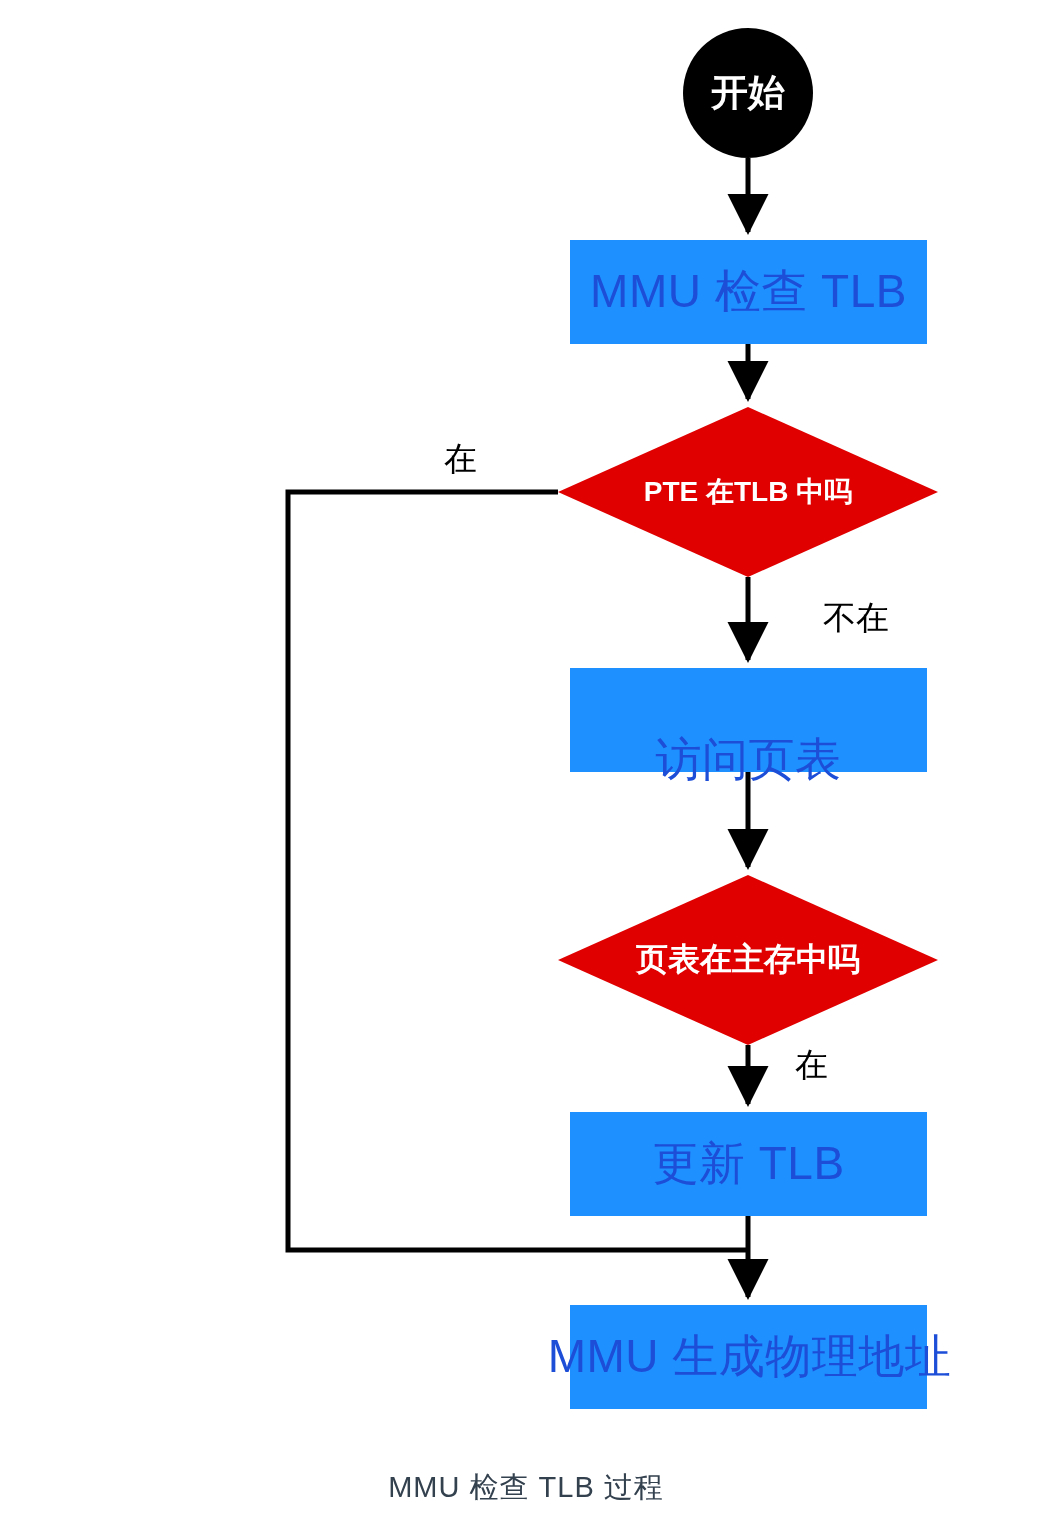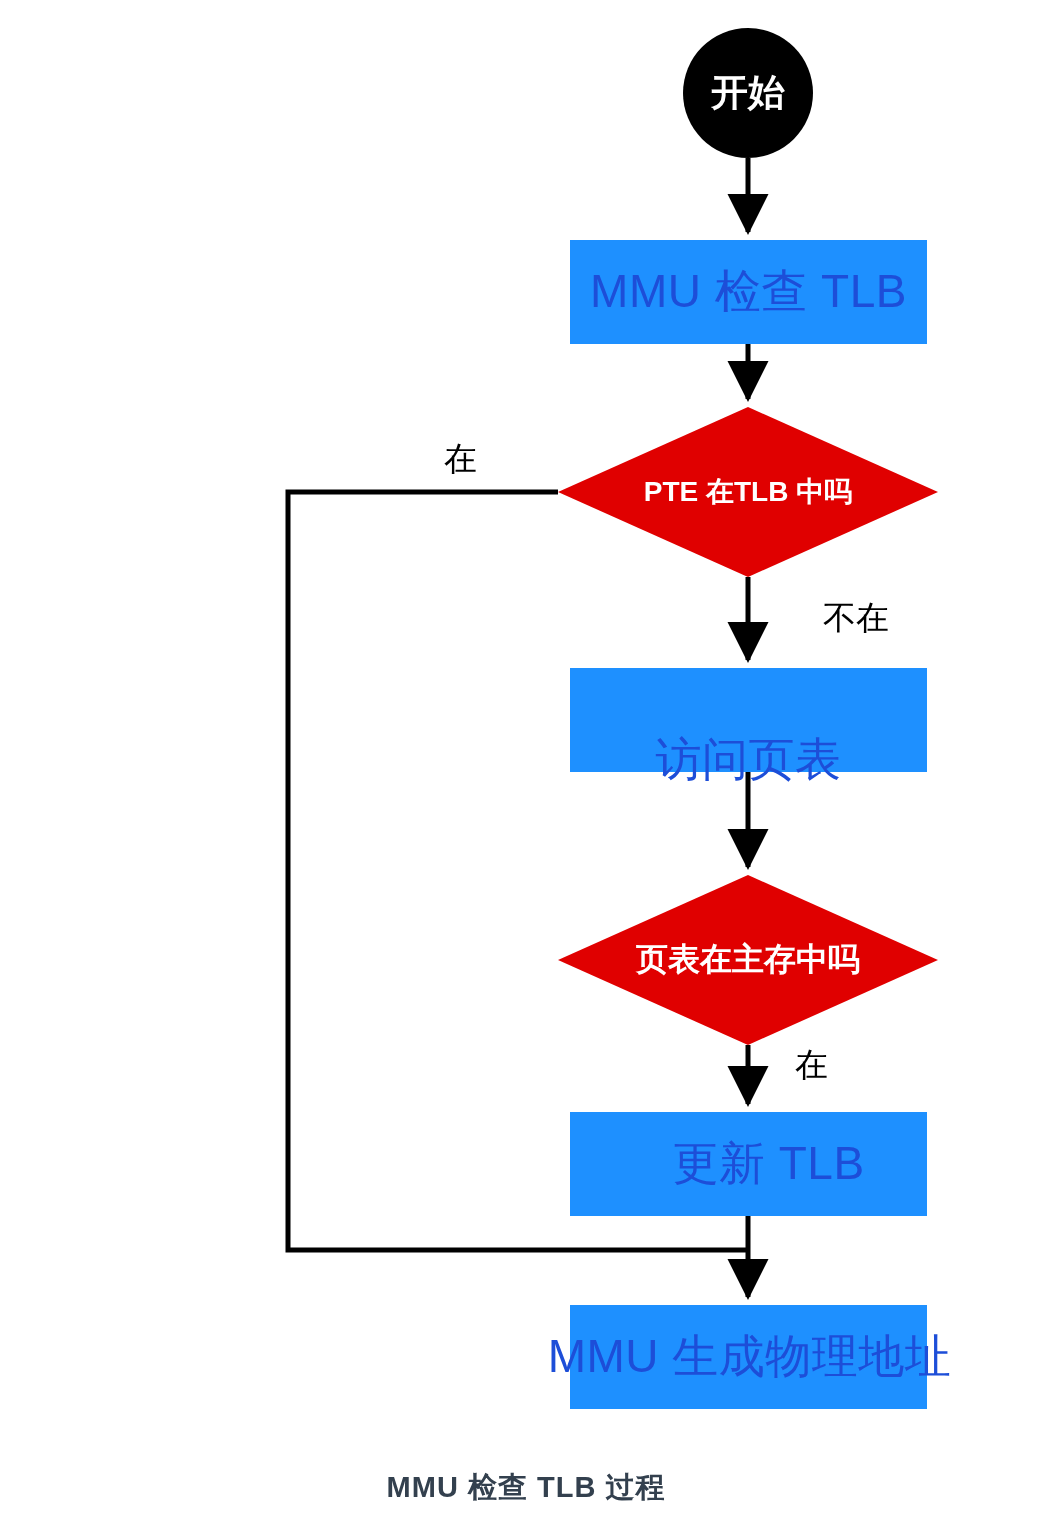--- a/index.html
+++ b/index.html
@@ -64,21 +64,21 @@
     white-space: nowrap;
   }
   .caption {
     position: absolute;
     left: 0;
     top: 1468px;
     width: 1052px;
     text-align: center;
     color: #33404e;
     font-size: 29px;
-    font-weight: 700;
+    font-weight: 400;
     letter-spacing: 1px;
   }
 </style>
 </head>
 <body>
 
 <div id="flow-root">
 
   <svg class="flow-canvas" viewBox="0 0 1052 1522">
     <defs>
@@ -119,21 +119,21 @@
   <div class="node-label start-label" style="left:683px; top:63px; width:130px; height:60px;font-weight:bold;">开始</div>
 
   <div class="node-label process-label" style="left:570px; top:240px; width:357px; height:104px;">MMU 检查 TLB</div>
 
   <div class="node-label decision-label-bold" style="left:578px; top:462px; width:340px; height:60px;">PTE 在TLB 中吗</div>
 
   <div class="node-label process-label" style="left:570px; top:668px; width:357px; height:104px;margin-top:40px;">访问页表</div>
 
   <div class="node-label decision-label" style="left:578px; top:930px; width:340px; height:60px;">页表在主存中吗</div>
 
-  <div class="node-label process-label" style="left:570px; top:1112px; width:357px; height:104px;padding-left:20px;">更新 TLB</div>
+  <div class="node-label process-label" style="left:570px; top:1112px; width:357px; height:104px;">更新 TLB</div>
 
   <div class="node-label process-label" style="left:570px; top:1305px; width:359px; height:104px;">MMU 生成物理地址</div>
 
   <div class="edge-label" style="left:444px; top:437px;">在</div>
 
   <div class="edge-label" style="left:775px; top:596px;margin-left:48px;">不在</div>
 
   <div class="edge-label" style="left:795px; top:1043px;">在</div>
 
   <div class="caption">MMU 检查 TLB 过程</div>

